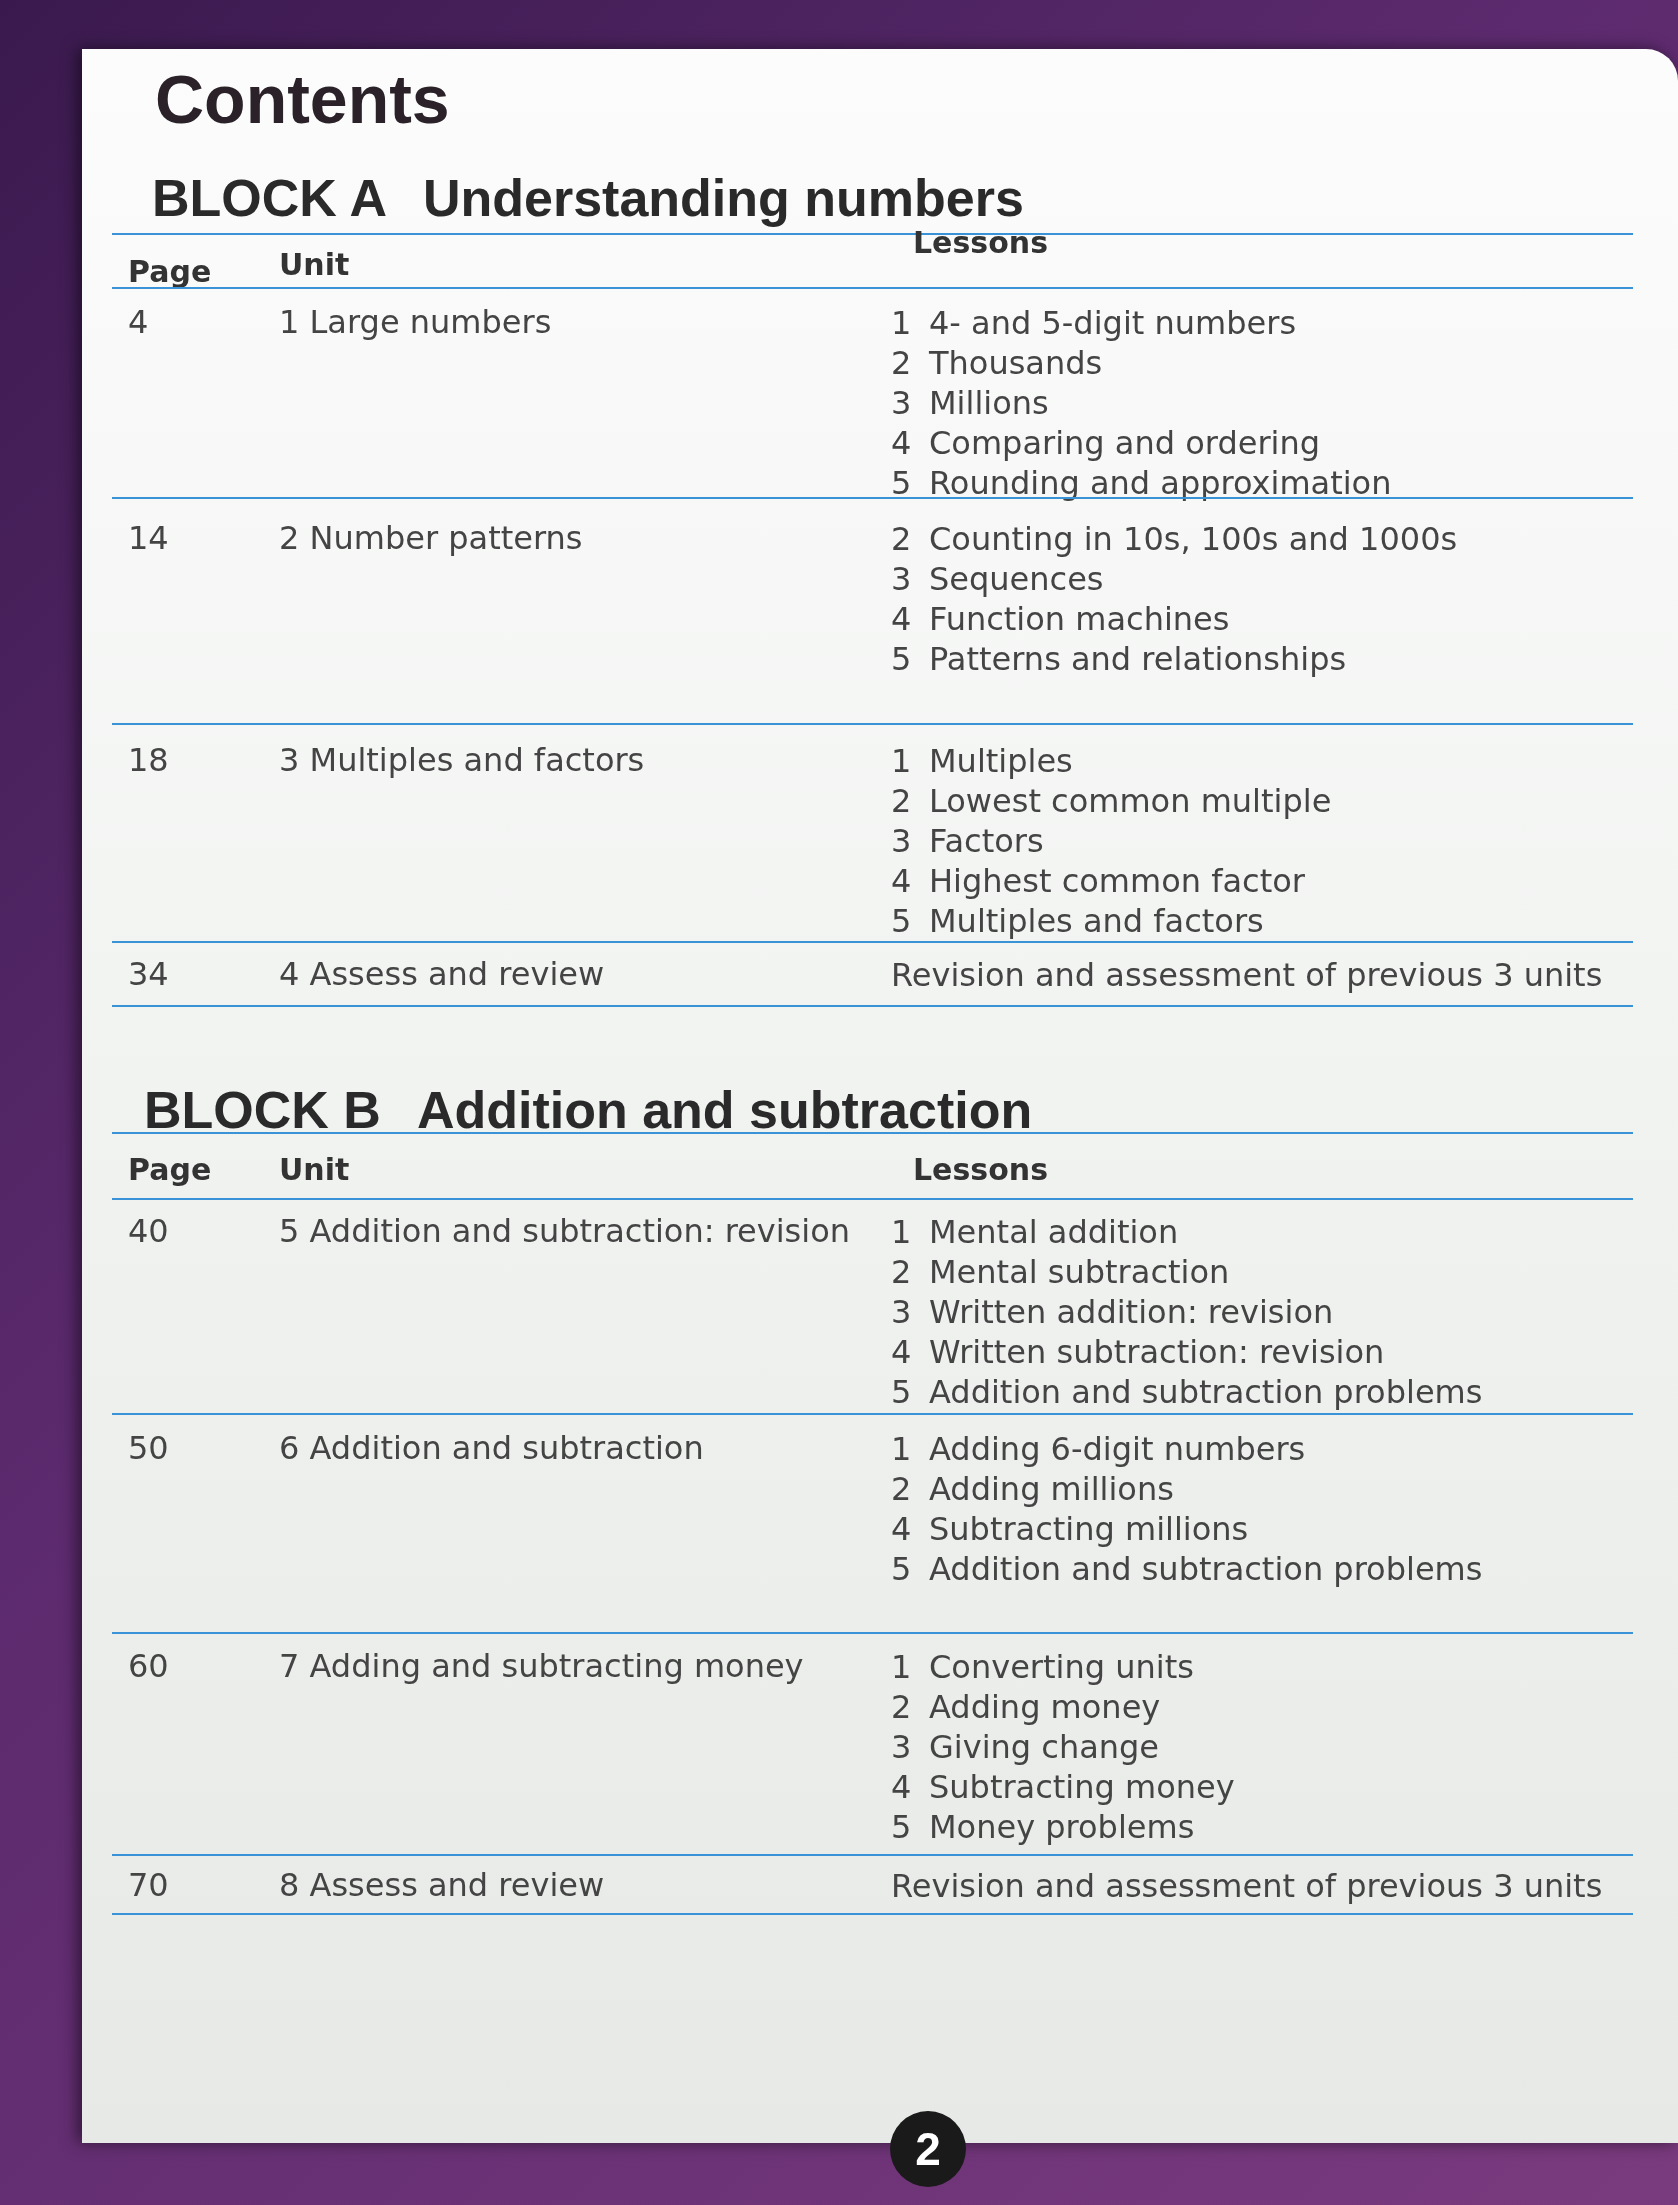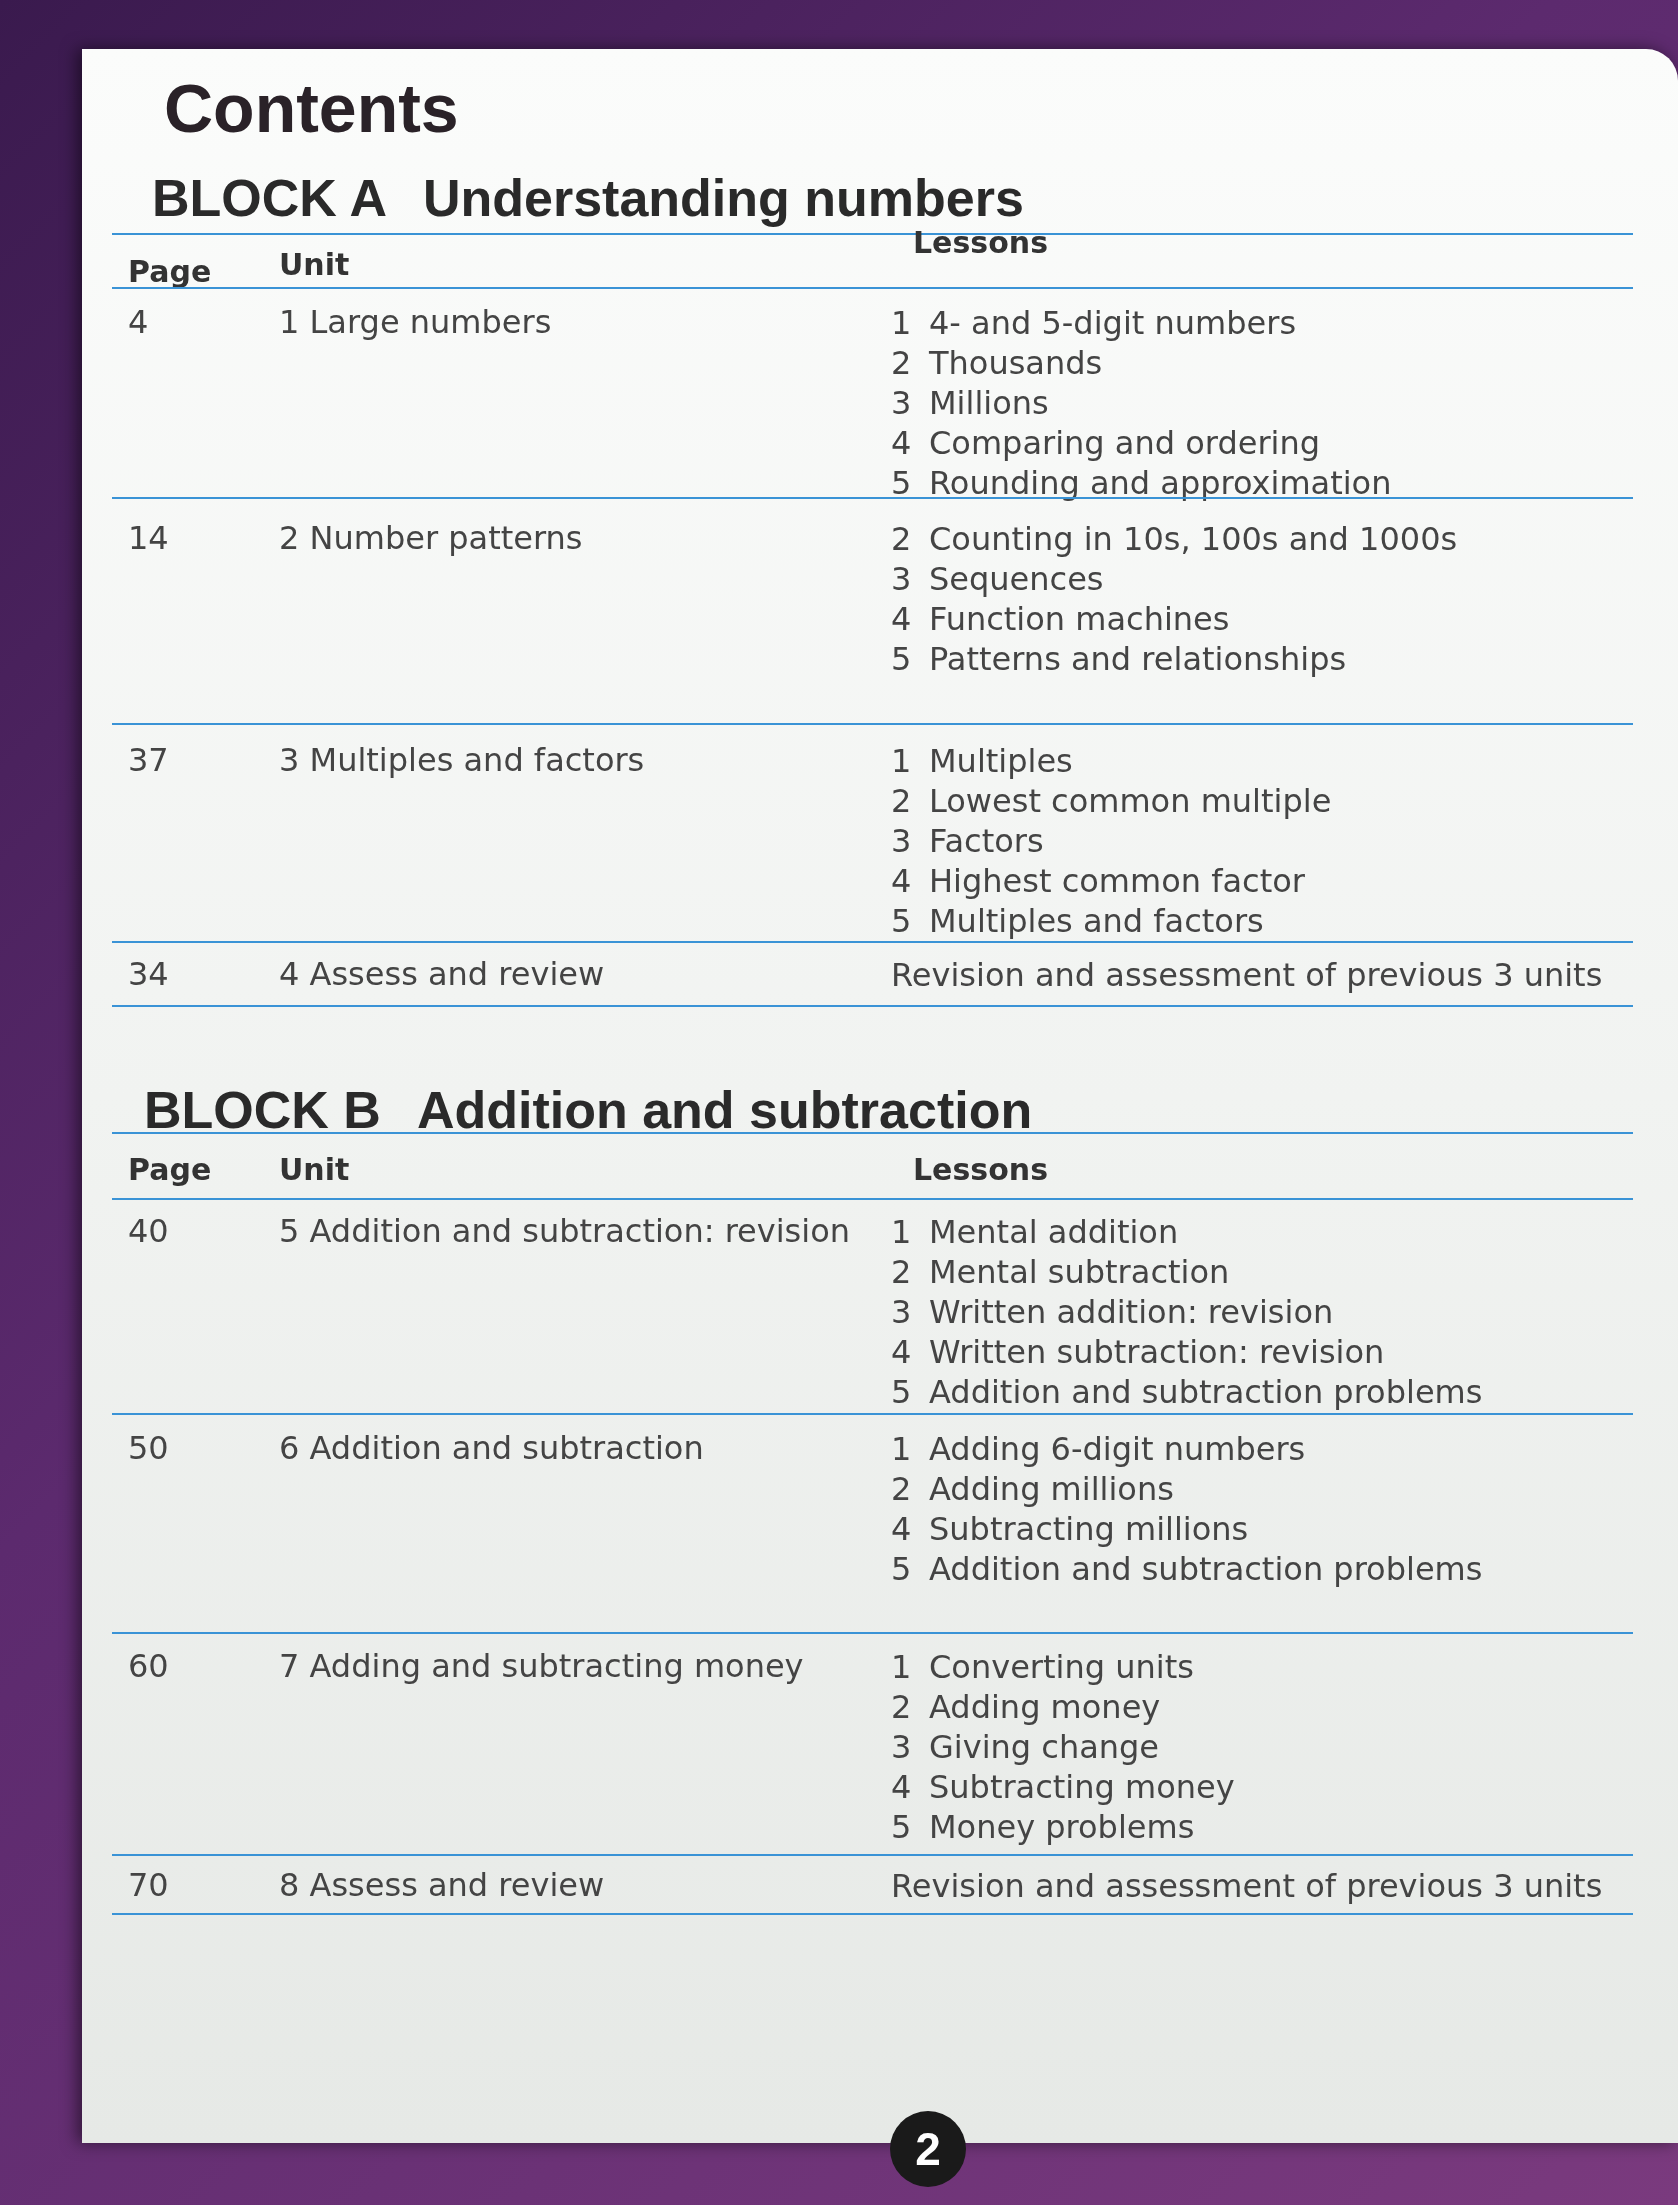--- a/index.html
+++ b/index.html
@@ -1,19 +1,19 @@
 <!DOCTYPE html>
 <html style="font-size:12.7px"><head>
 <meta charset="utf-8">
 <style>
   html,body{margin:0;padding:0;}
   body{width:1679px;height:2205px;overflow:hidden;background:linear-gradient(135deg,#3a1a4e 0%,#5c2a6e 40%,#7a3a7e 100%);position:relative;font-family:"DejaVu Sans",sans-serif;}
   .page{position:absolute;left:82px;top:49px;width:1596px;height:2094px;background:linear-gradient(180deg,#fbfcfb 0%,#f1f3f1 50%,#e6e9e6 100%);border-radius:0 32px 0 0;box-shadow:-4.8px 0 16px rgba(0,0,0,.5);}
   .content{position:absolute;left:30px;top:0;width:1523px;}
-  h1{position:absolute;left:40px;top:8px;margin:12px;font-family:"Liberation Sans",sans-serif;font-weight:bold;font-size:68px;color:#2a2228;}
+  h1{position:absolute;left:40px;top:8px;margin:3px;font-family:"Liberation Sans",sans-serif;font-weight:bold;font-size:68px;color:#2a2228;}
   .block-title{position:absolute;font-family:"Liberation Sans",sans-serif;font-weight:bold;font-size:52px;color:#2a2a2a;white-space:nowrap;}
   .block-title .tag{margin-right:36px;}
   .tbl{position:absolute;left:0;width:1521px;}
   .rule{position:absolute;left:0;width:100%;height:2.4px;background:#3a93d6;}
   .hdr{position:absolute;font-family:"DejaVu Sans",sans-serif;font-size:30px;color:#333;font-weight:bold;}
   .row{position:absolute;left:0;width:100%;}
   .cell{position:absolute;font-family:"DejaVu Sans",sans-serif;font-size:32px;color:#444;white-space:nowrap;}
   .page-col{left:16px;}
   .unit-col{left:167px;}
   .lesson-col{left:779px;line-height:40px;}
@@ -57,21 +57,21 @@
         <div class="cell lesson-col">
           <span class="lesson"><span class="num">2</span><span>Counting in 10s, 100s and 1000s</span></span>
           <span class="lesson"><span class="num">3</span><span>Sequences</span></span>
           <span class="lesson"><span class="num">4</span><span>Function machines</span></span>
           <span class="lesson"><span class="num">5</span><span>Patterns and relationships</span></span>
         </div>
       </div>
       <div class="rule" style="top:674px;"></div>
 
       <div class="row" style="top:692px;">
-        <div class="cell page-col">37</div>
+        <div class="cell page-col">18</div>
         <div class="cell unit-col">3  Multiples and factors</div>
         <div class="cell lesson-col">
           <span class="lesson"><span class="num">1</span><span>Multiples</span></span>
           <span class="lesson"><span class="num">2</span><span>Lowest common multiple</span></span>
           <span class="lesson"><span class="num">3</span><span>Factors</span></span>
           <span class="lesson"><span class="num">4</span><span>Highest common factor</span></span>
           <span class="lesson"><span class="num">5</span><span>Multiples and factors</span></span>
         </div>
       </div>
       <div class="rule" style="top:892px;"></div>

